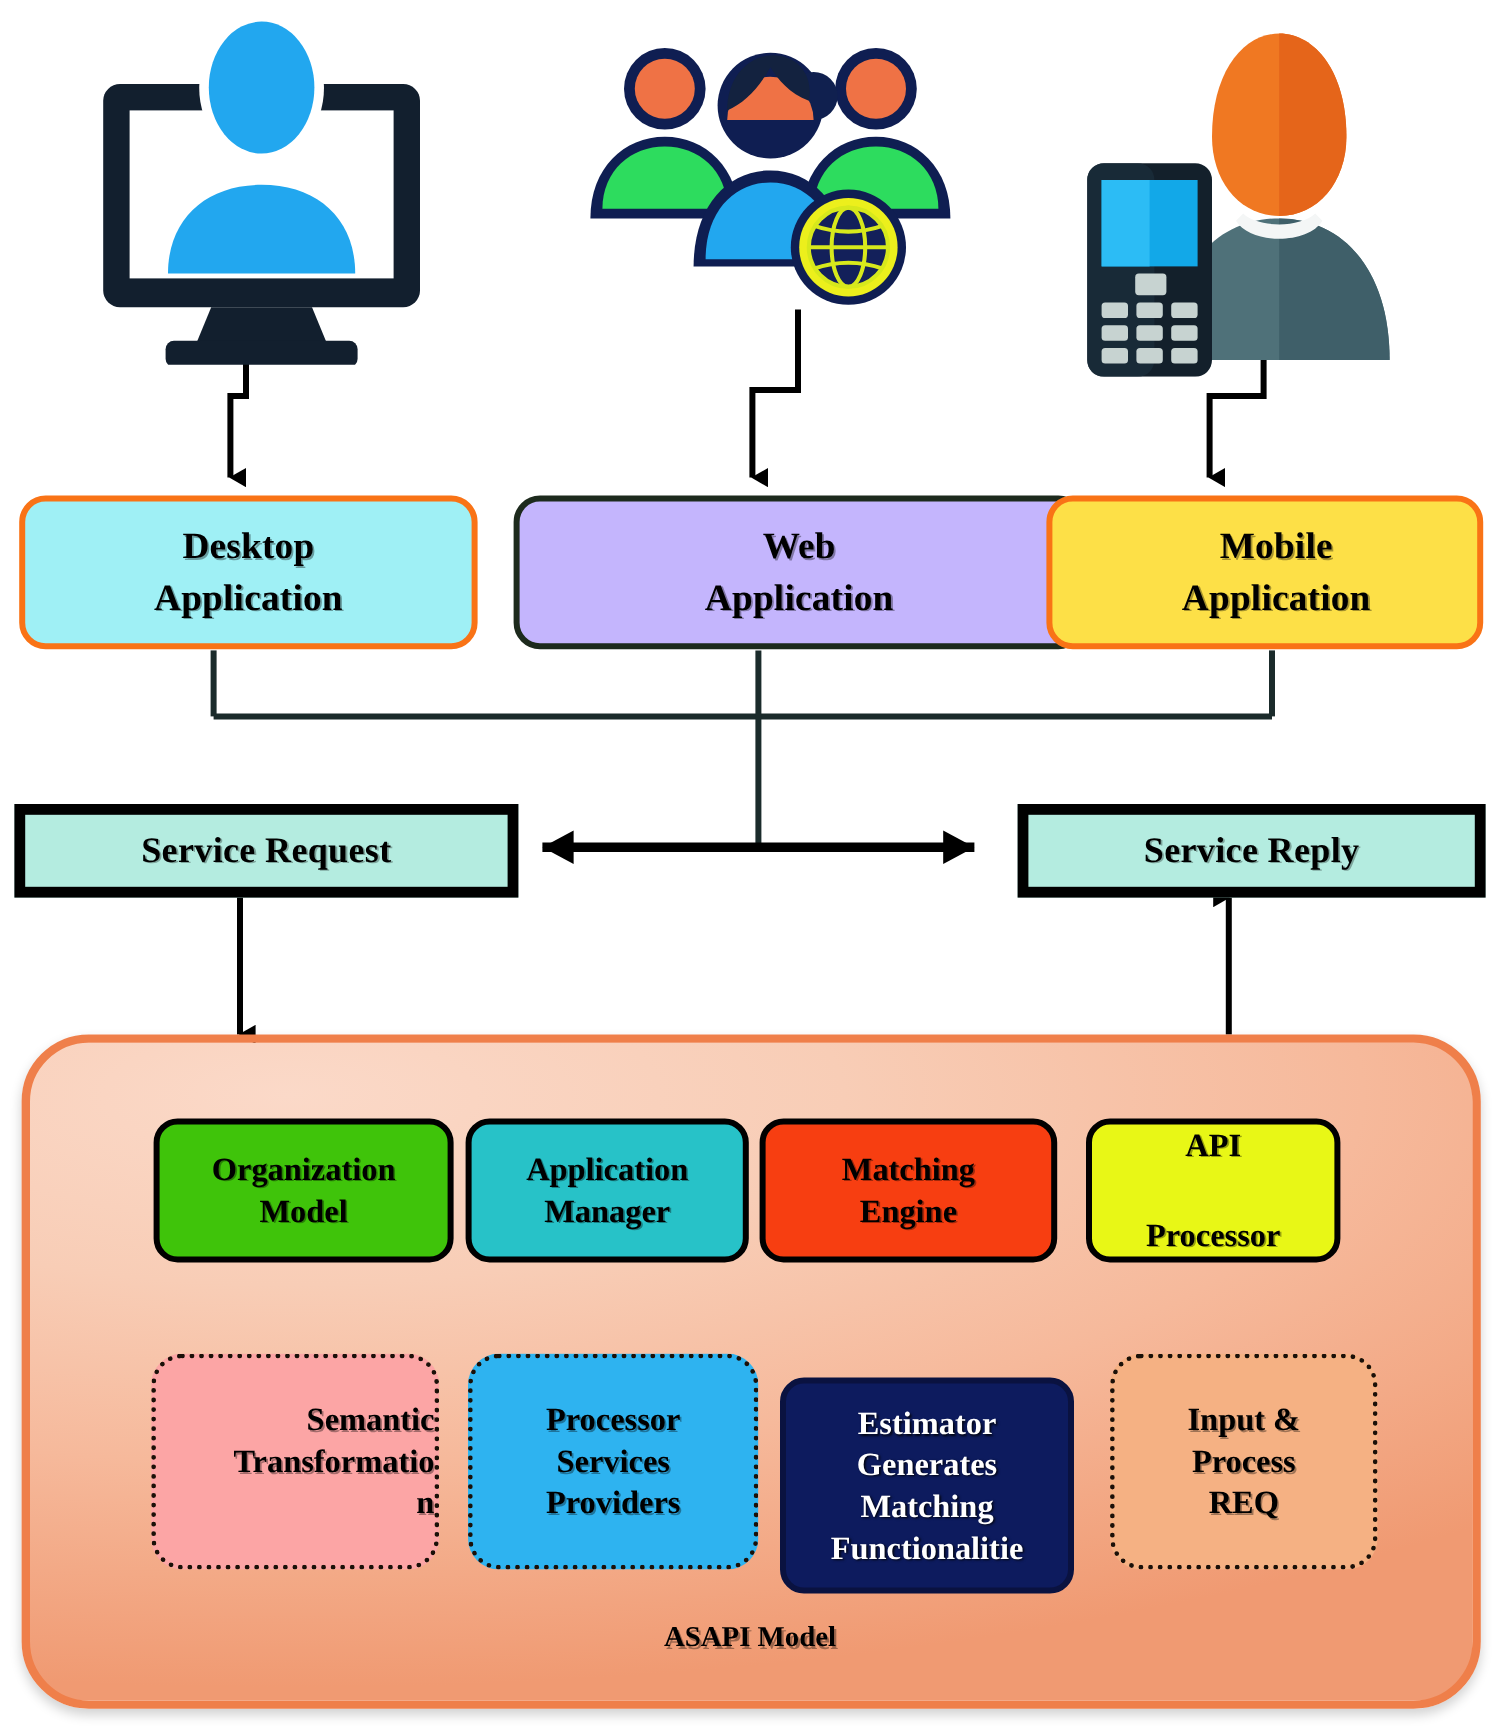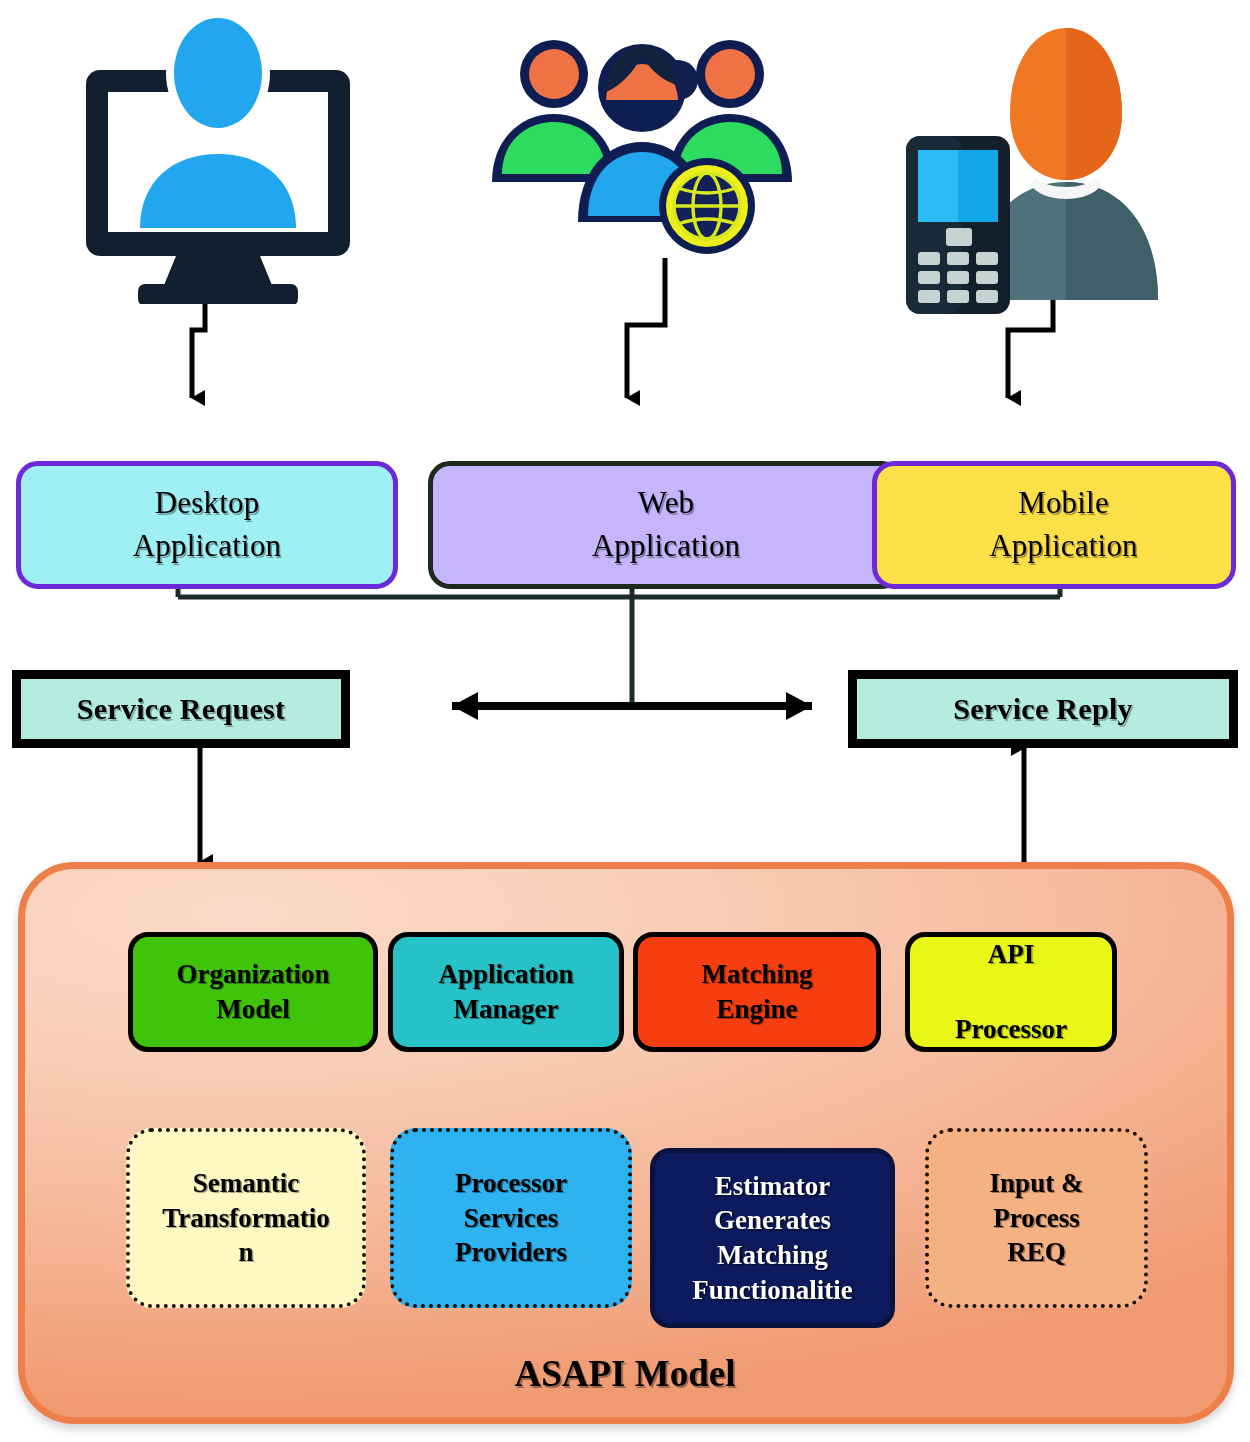--- a/index.html
+++ b/index.html
@@ -24,35 +24,34 @@
     width: 1250px;
     height: 1442px;
   }
   .icon-wrap {
     position: absolute;
   }
 
   
   .app-box {
     position: absolute;
-    border: 5px solid #6d28d9;
+    border: 5px solid #f97316;
     border-radius: 22px;
     box-sizing: border-box;
     display: flex;
     flex-direction: column;
     align-items: center;
     justify-content: center;
     text-align: center;
-    font-weight: normal;
+    font-weight: bold;
     color: #000000;
     font-size: 31px;
     line-height: 1.38;
     letter-spacing: 0.2px;
     text-shadow: 1.5px 1.5px 0 rgba(0,0,0,0.35);
-    margin-top: 48px;
   }
 
   
   .service-box {
     position: absolute;
     border: 9px solid #000000;
     background: #b4ece0;
     box-sizing: border-box;
     display: flex;
     align-items: center;
@@ -105,21 +104,21 @@
     text-shadow: 1.4px 1.4px 2px rgba(0,0,0,0.85);
     font-size: 27px;
   }
   #asapi-title {
     position: absolute;
     left: 0;
     top: 1352px;
     width: 1250px;
     text-align: center;
     font-weight: bold;
-    font-size: 37px;
+    font-size: 24px;
     color: #000000;
     text-shadow: 1.8px 1.8px 0 rgba(0,0,0,0.35);
   }
 </style>
 </head>
 <body>
 
 <div id="diagram">
 
   <svg class="svg-layer" viewBox="0 0 1250 1442" xmlns="http://www.w3.org/2000/svg">
@@ -265,21 +264,21 @@
   <div class="app-box" id="box-web-app" style="left:428px; top:413px; width:476px; height:128px; background:#c4b5fd; border-color:#1d2a1d;">
     <span>Web</span>
     <span>Application</span>
   </div>
 
   <div class="app-box" id="box-mobile-app" style="left:872px; top:413px; width:364px; height:128px; background:#fde047;padding-left:19px;">
     <span>Mobile</span>
     <span>Application</span>
   </div>
 
-  <div class="service-box" id="box-service-request" style="left:12px; top:670px; width:338px; height:78px;">
+  <div class="service-box" id="box-service-request" style="left:12px; top:670px; width:420px; height:78px;">
     <span>Service Request</span>
   </div>
 
   <div class="service-box" id="box-service-reply" style="left:848px; top:670px; width:390px; height:78px;">
     <span>Service Reply</span>
   </div>
 
   <div id="asapi-panel"></div>
 
   <div class="module-box solid" style="left:128px; top:932px; width:250px; height:120px; background:#3fc40a;">
@@ -295,21 +294,21 @@
   <div class="module-box solid" style="left:633px; top:932px; width:248px; height:120px; background:#f73e11;">
     <span>Matching</span>
     <span>Engine</span>
   </div>
 
   <div class="module-box solid" style="left:905px; top:932px; width:212px; height:120px; background:#e8f716;justify-content:space-between;">
     <span>API</span>
     <span>Processor</span>
   </div>
 
-  <div class="module-box dotted" style="left:126px; top:1128px; width:240px; height:180px; background:#fef9c3;">
+  <div class="module-box dotted" style="left:126px; top:1128px; width:240px; height:180px; background:#fca5a5;align-items:flex-end;">
     <span>Semantic</span>
     <span>Transformatio</span>
     <span>n</span>
   </div>
 
   <div class="module-box dotted" style="left:390px; top:1128px; width:242px; height:180px; background:#2eb3f0;">
     <span>Processor</span>
     <span>Services</span>
     <span>Providers</span>
   </div>

